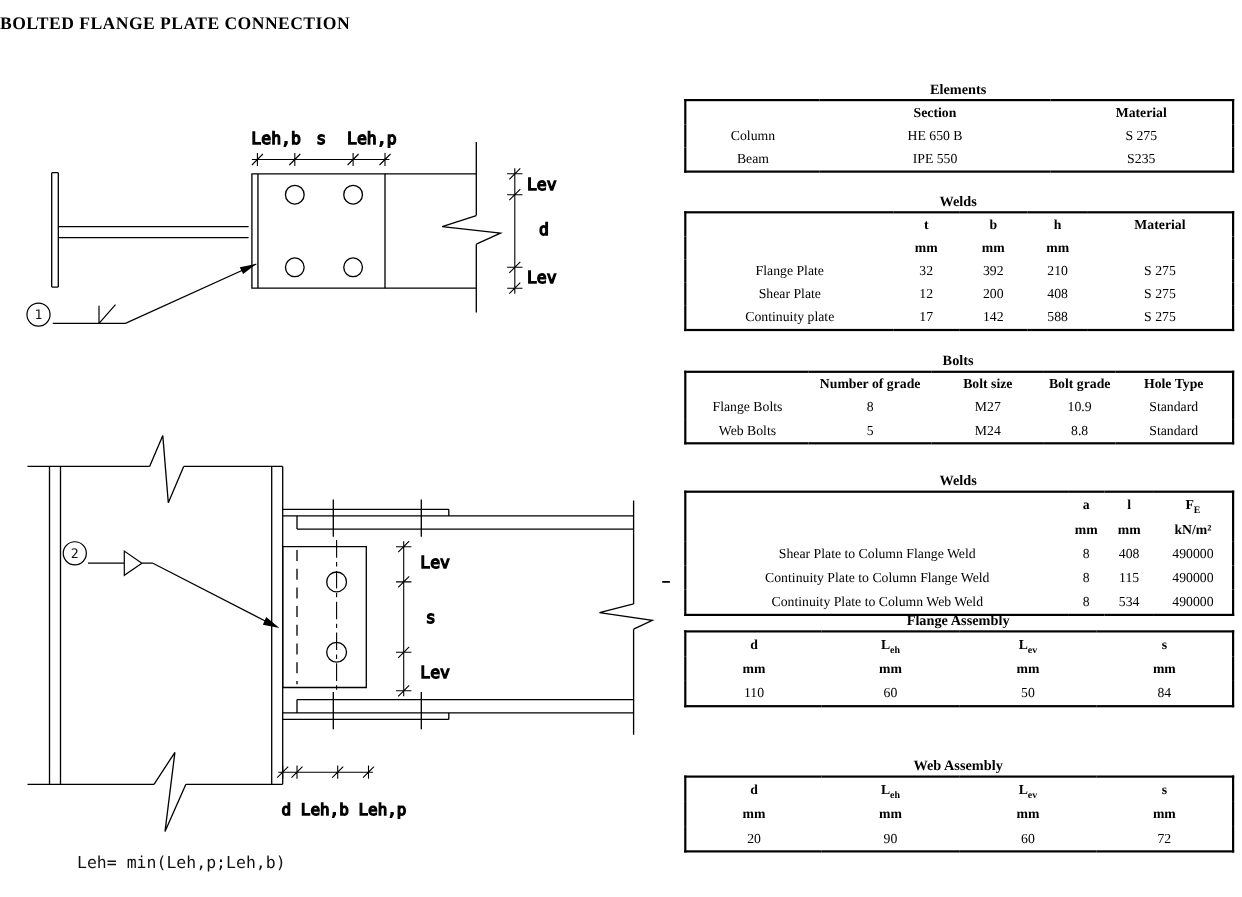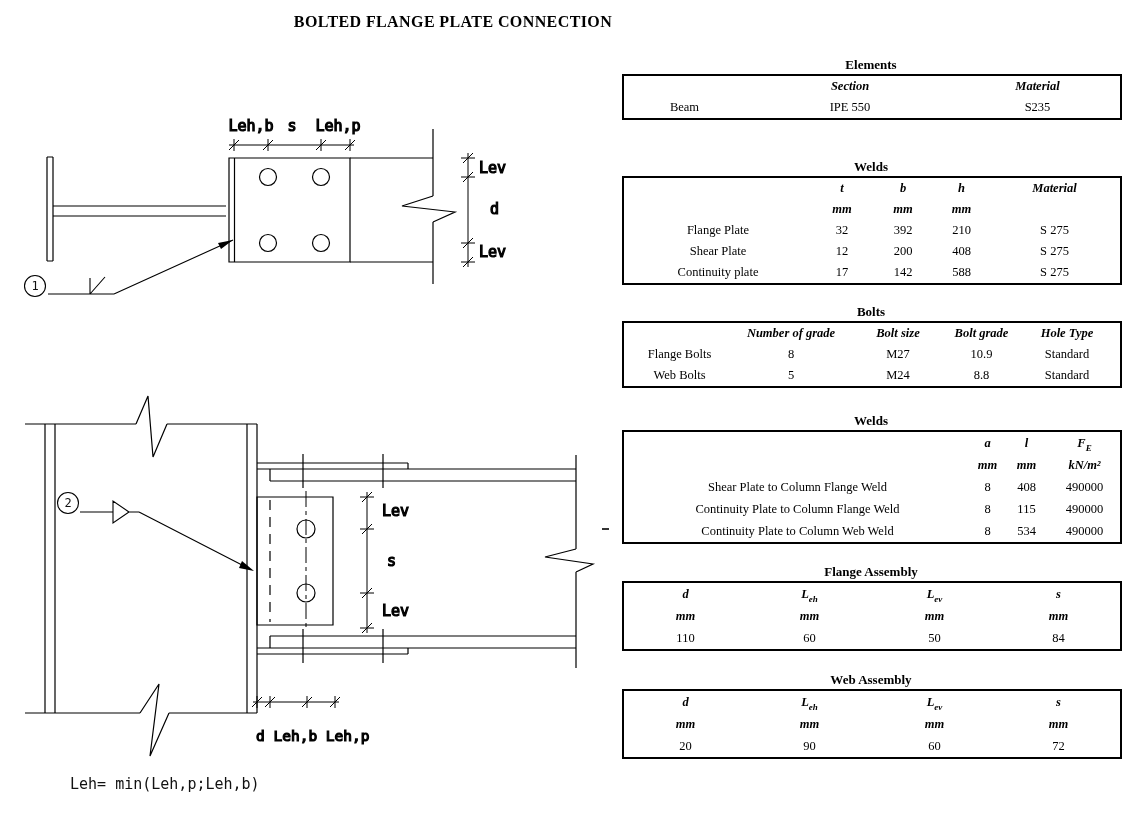--- a/index.html
+++ b/index.html
@@ -1,36 +1,36 @@
 <!DOCTYPE html>
 <html><head>
 <meta charset="utf-8">
 <style>
   html,body{margin:0;padding:0;background:#fff;}
   body{width:1129px;height:815px;position:relative;overflow:hidden;
        font-family:"Liberation Serif","DejaVu Serif",serif;color:#000;}
 
   
-  .page-title{position:absolute;top:13px;left:0;width:906px;text-align:center;
+  .page-title{position:absolute;top:13px;left:0;width:906px;text-align:left;
     font-weight:bold;font-size:16px;letter-spacing:.4px;}
 
   
   .draw-layer{position:absolute;top:0;left:0;}
   .cadtext{font-family:"DejaVu Sans Mono","Liberation Mono",monospace;
     font-size:15px;fill:#111;}
   .cadsmall{font-family:"DejaVu Sans Mono","Liberation Mono",monospace;
     font-size:12px;fill:#111;}
 
   
   .tbl-wrap{position:absolute;left:622px;width:498px;}
-  .tbl-title{text-align:center;font-weight:bold;font-size:13px;line-height:15px;margin:0 0 2px 0;}
+  .tbl-title{text-align:center;font-weight:bold;font-size:13px;line-height:15px;margin:16px 0 2px 0;}
   table{border-collapse:collapse;table-layout:fixed;width:498px;border:2px solid #000;}
   td,th{padding:0;margin:0;text-align:center;vertical-align:middle;
     font-size:12.5px;font-weight:normal;height:21px;line-height:21px;overflow:hidden;}
-  th{font-weight:bold;font-style:italic;}
+  th{font-weight:bold;}
   .r22 td,.r22 th{height:22px;line-height:22px;}
   sub{font-size:9px;line-height:0;font-weight:bold;}
 </style>
 </head>
 <body>
 
 <div class="page-title">BOLTED FLANGE PLATE CONNECTION</div>
 
 <svg class="draw-layer" width="1129" height="815" viewBox="0 0 1129 815">
 
@@ -126,20 +126,25 @@
         <col style="width:210px">
         <col style="width:166px">
       </colgroup>
     <tbody>
         <tr>
       <th></th>
       <th>Section</th>
       <th>Material</th>
     </tr>
     <tr>
+      <td>Column</td>
+      <td>HE 650 B</td>
+      <td>S 275</td>
+    </tr>
+    <tr>
       <td>Beam</td>
       <td>IPE 550</td>
       <td>S235</td>
     </tr>
   </tbody>
     </table>
 </div>
 
 <div class="tbl-wrap" style="top:159px">
   <div class="tbl-title">Welds</div>
@@ -264,21 +269,21 @@
     <tr>
       <td>Continuity Plate to Column Web Weld</td>
       <td>8</td>
       <td>534</td>
       <td>490000</td>
     </tr>
   </tbody>
     </table>
 </div>
 
-<div class="tbl-wrap" style="top:564px">
+<div class="tbl-wrap" style="top:540px">
   <div class="tbl-title">Flange Assembly</div>
   <table class="r22">
     <colgroup>
         <col style="width:124px">
         <col style="width:125px">
         <col style="width:125px">
         <col style="width:124px">
       </colgroup>
     <tbody>
         <tr>

